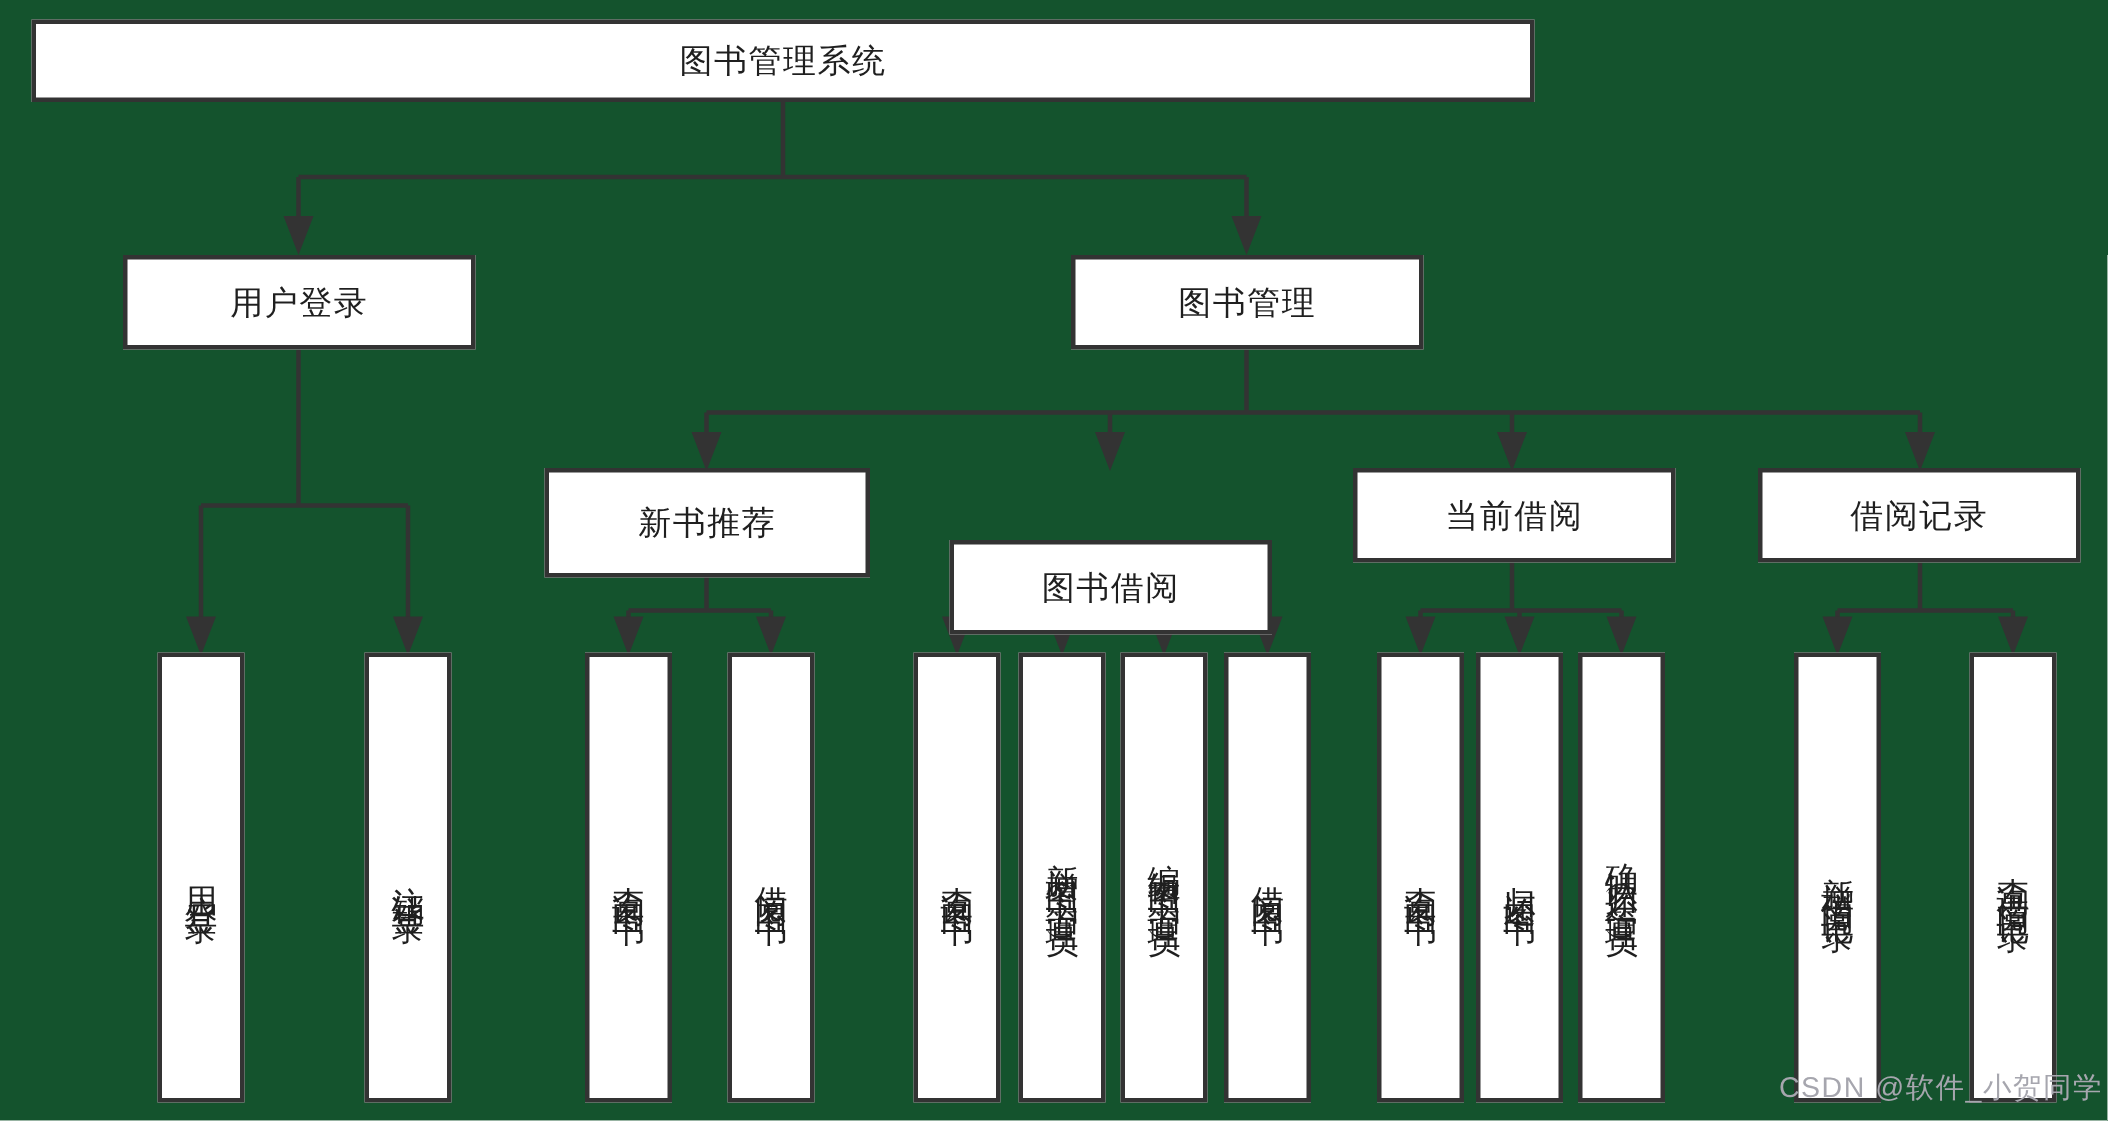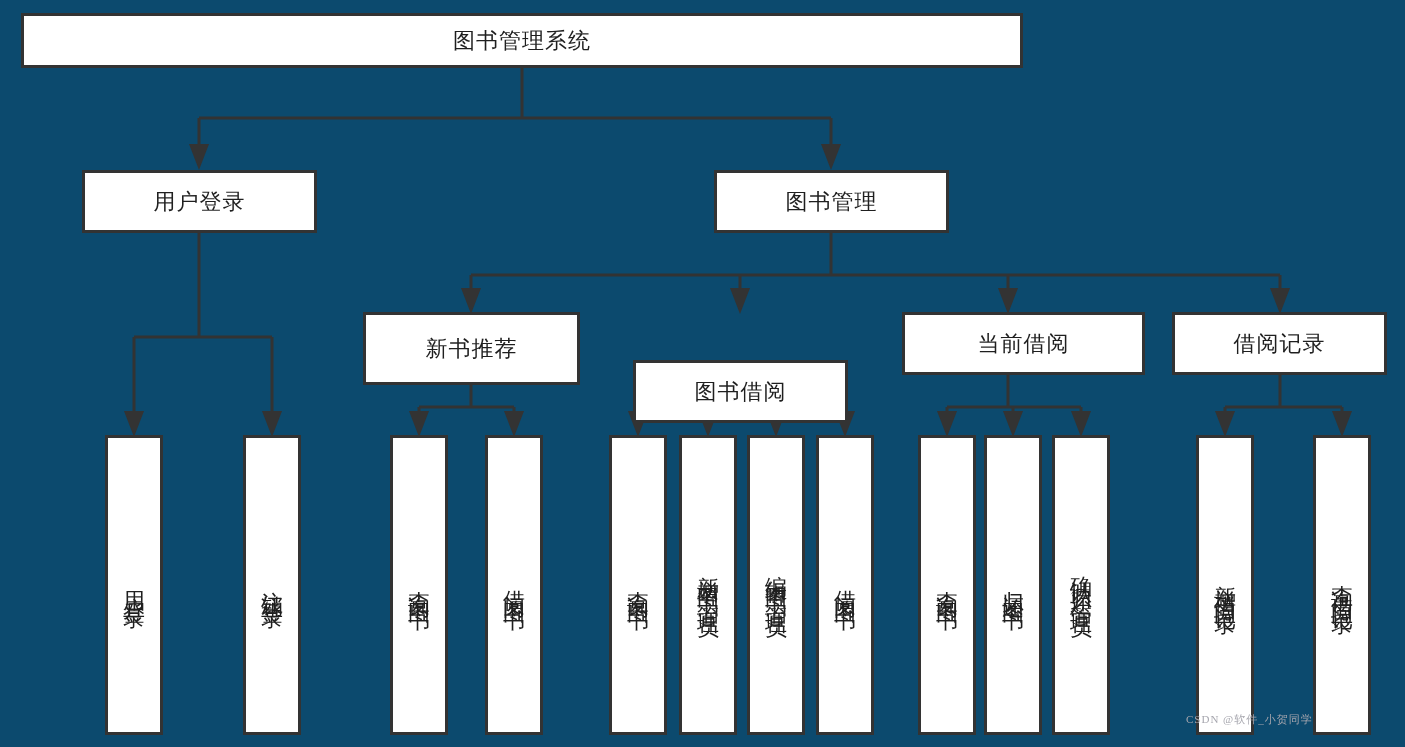--- a/index.html
+++ b/index.html
@@ -1,34 +1,34 @@
 <!DOCTYPE html>
 <html><head>
 <meta charset="utf-8">
 <style>
   html,body{margin:0;padding:0;background:#ffffff;}
   .canvas{
-    position:relative;width:1405px;height:747px;background:#0c4a6e;
-    font-family:Liberation Serif, serif;overflow:hidden;
+    position:relative;width:1405px;height:747px;background:#14532d;
+    font-family:Liberation Sans, sans-serif;overflow:hidden;
   }
   .connectors{position:absolute;left:0;top:0;width:1405px;height:747px;}
   .box{
     position:absolute;box-sizing:border-box;background:#ffffff;
     border:3px solid #333333;color:#1f1f1f;
     display:flex;align-items:center;justify-content:center;
     text-align:center;
   }
   .hbox{font-size:22px;letter-spacing:1px;white-space:nowrap;}
   .vbox{
     font-size:22px;letter-spacing:6px;
     writing-mode:vertical-rl;text-orientation:mixed;
   }
   .watermark{
     position:absolute;left:1186px;top:712px;
-    font-size:11px;color:#a6a6ae;letter-spacing:1px;white-space:nowrap;
+    font-size:19px;color:#a6a6ae;letter-spacing:1px;white-space:nowrap;
   }
 </style>
 </head>
 <body>
 
 <div class="canvas">
 
   <svg class="connectors" viewBox="0 0 1405 747" xmlns="http://www.w3.org/2000/svg">
     <path fill="none" stroke="#333333" stroke-width="3" d="
       M522 68 V118 M199 118 H831 M199 118 V156 M831 118 V156
@@ -61,21 +61,21 @@
     </g>
   </svg>
 
   <div class="box hbox" style="left:21px;top:13px;width:1002px;height:55px;">图书管理系统</div>
 
   <div class="box hbox" style="left:82px;top:170px;width:235px;height:63px;">用户登录</div>
   <div class="box hbox" style="left:714px;top:170px;width:235px;height:63px;">图书管理</div>
 
   <div class="box hbox" style="left:363px;top:312px;width:217px;height:73px;">新书推荐</div>
   <div class="box hbox" style="left:633px;top:312px;width:215px;height:63px;margin-top:48px;">图书借阅</div>
-  <div class="box hbox" style="left:902px;top:312px;width:243px;height:63px;">当前借阅</div>
+  <div class="box hbox" style="left:902px;top:312px;width:215px;height:63px;">当前借阅</div>
   <div class="box hbox" style="left:1172px;top:312px;width:215px;height:63px;">借阅记录</div>
 
   <div class="box vbox" style="left:105px;top:435px;width:58px;height:300px;">用户登录</div>
   <div class="box vbox" style="left:243px;top:435px;width:58px;height:300px;">注销登录</div>
 
   <div class="box vbox" style="left:390px;top:435px;width:58px;height:300px;">查询图书</div>
   <div class="box vbox" style="left:485px;top:435px;width:58px;height:300px;">借阅图书</div>
 
   <div class="box vbox" style="left:609px;top:435px;width:58px;height:300px;">查询图书</div>
   <div class="box vbox" style="left:679px;top:435px;width:58px;height:300px;">新增图书（管理员）</div>

